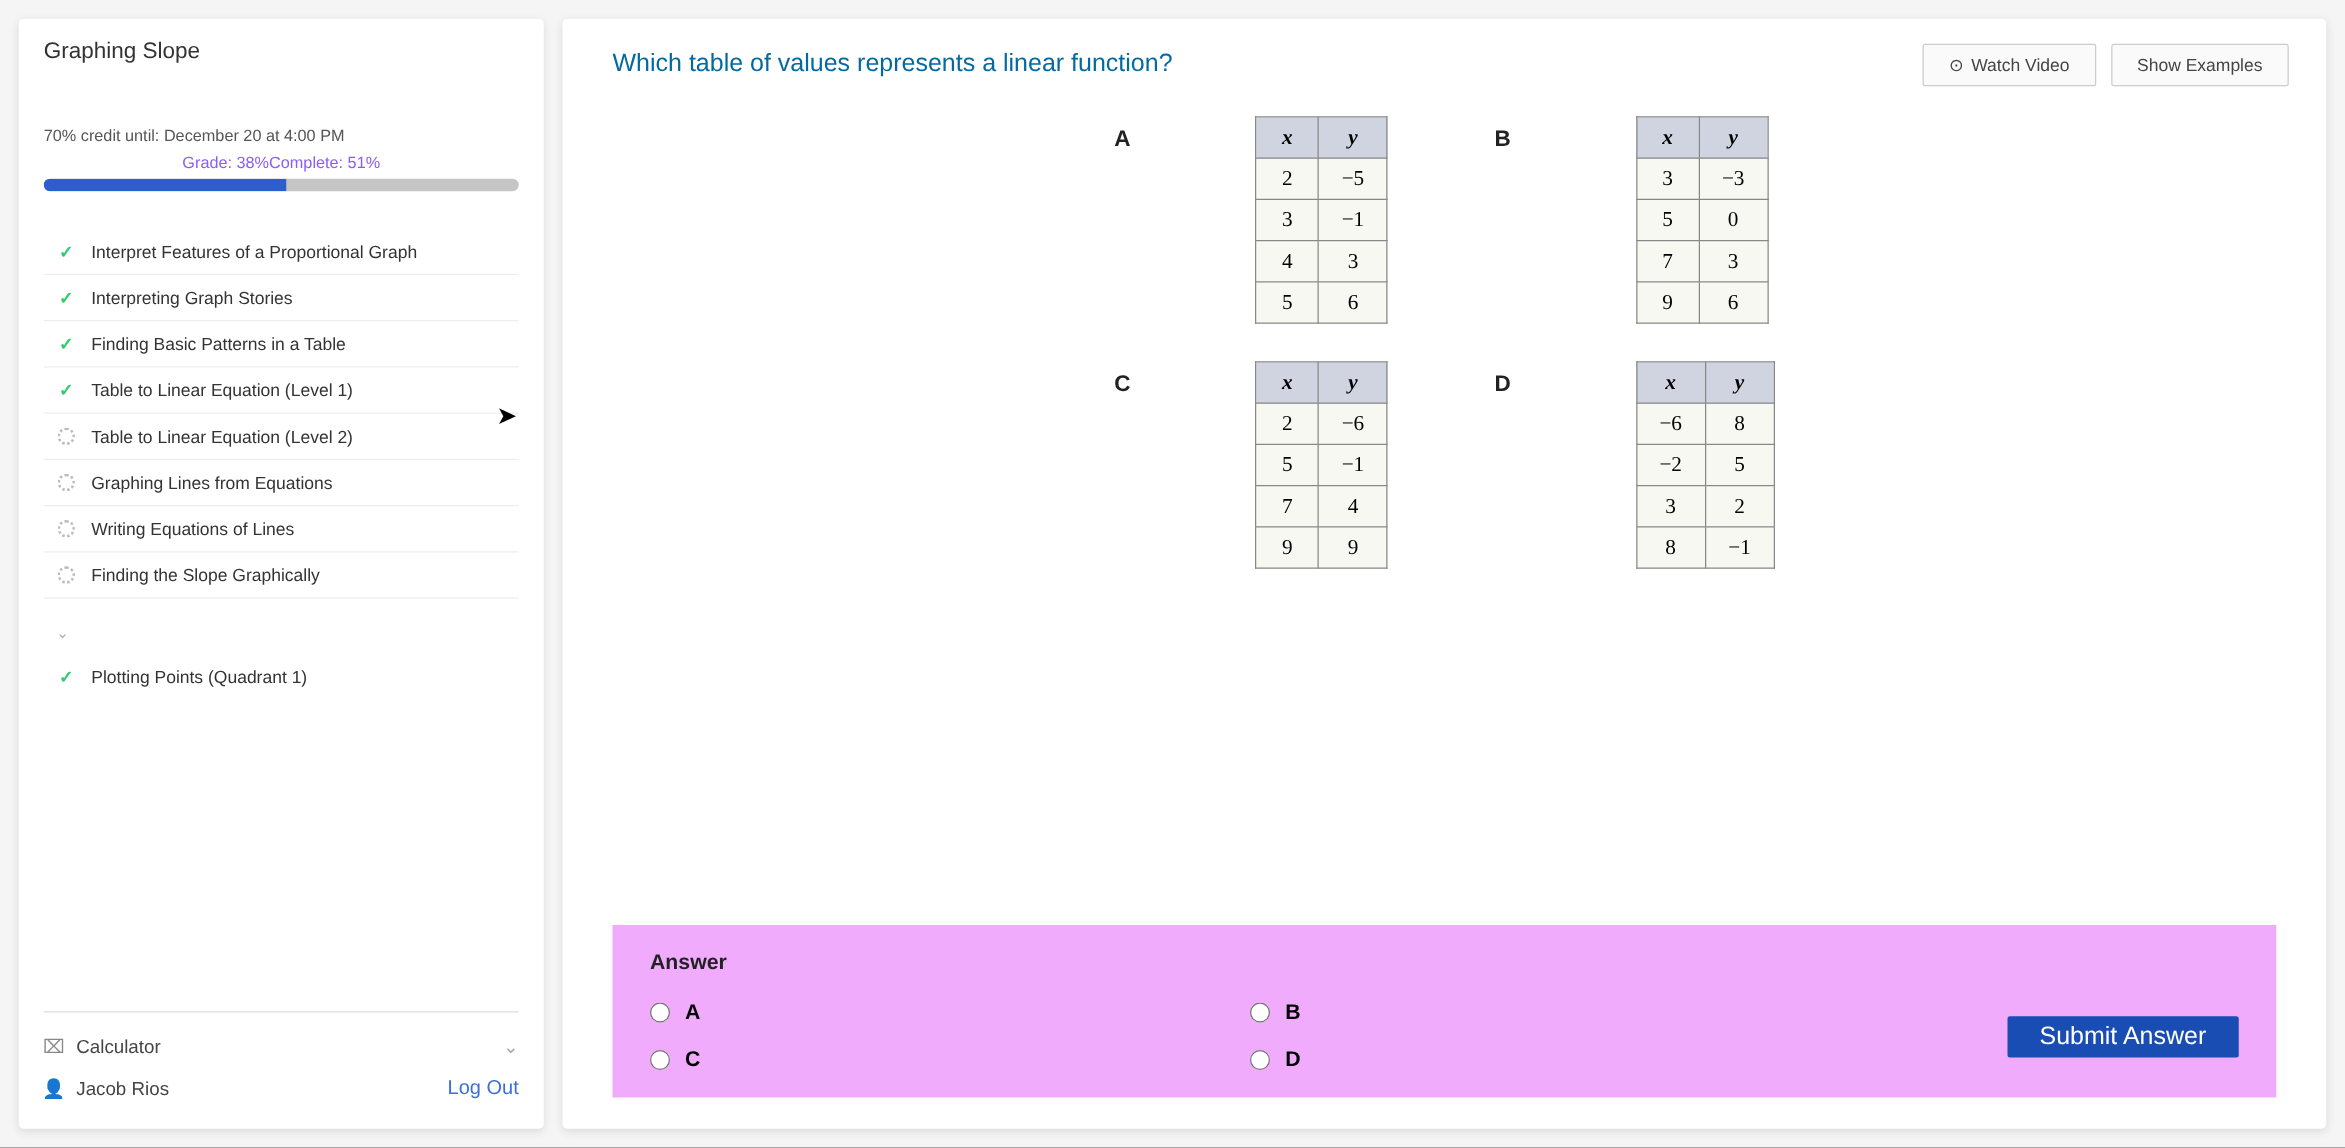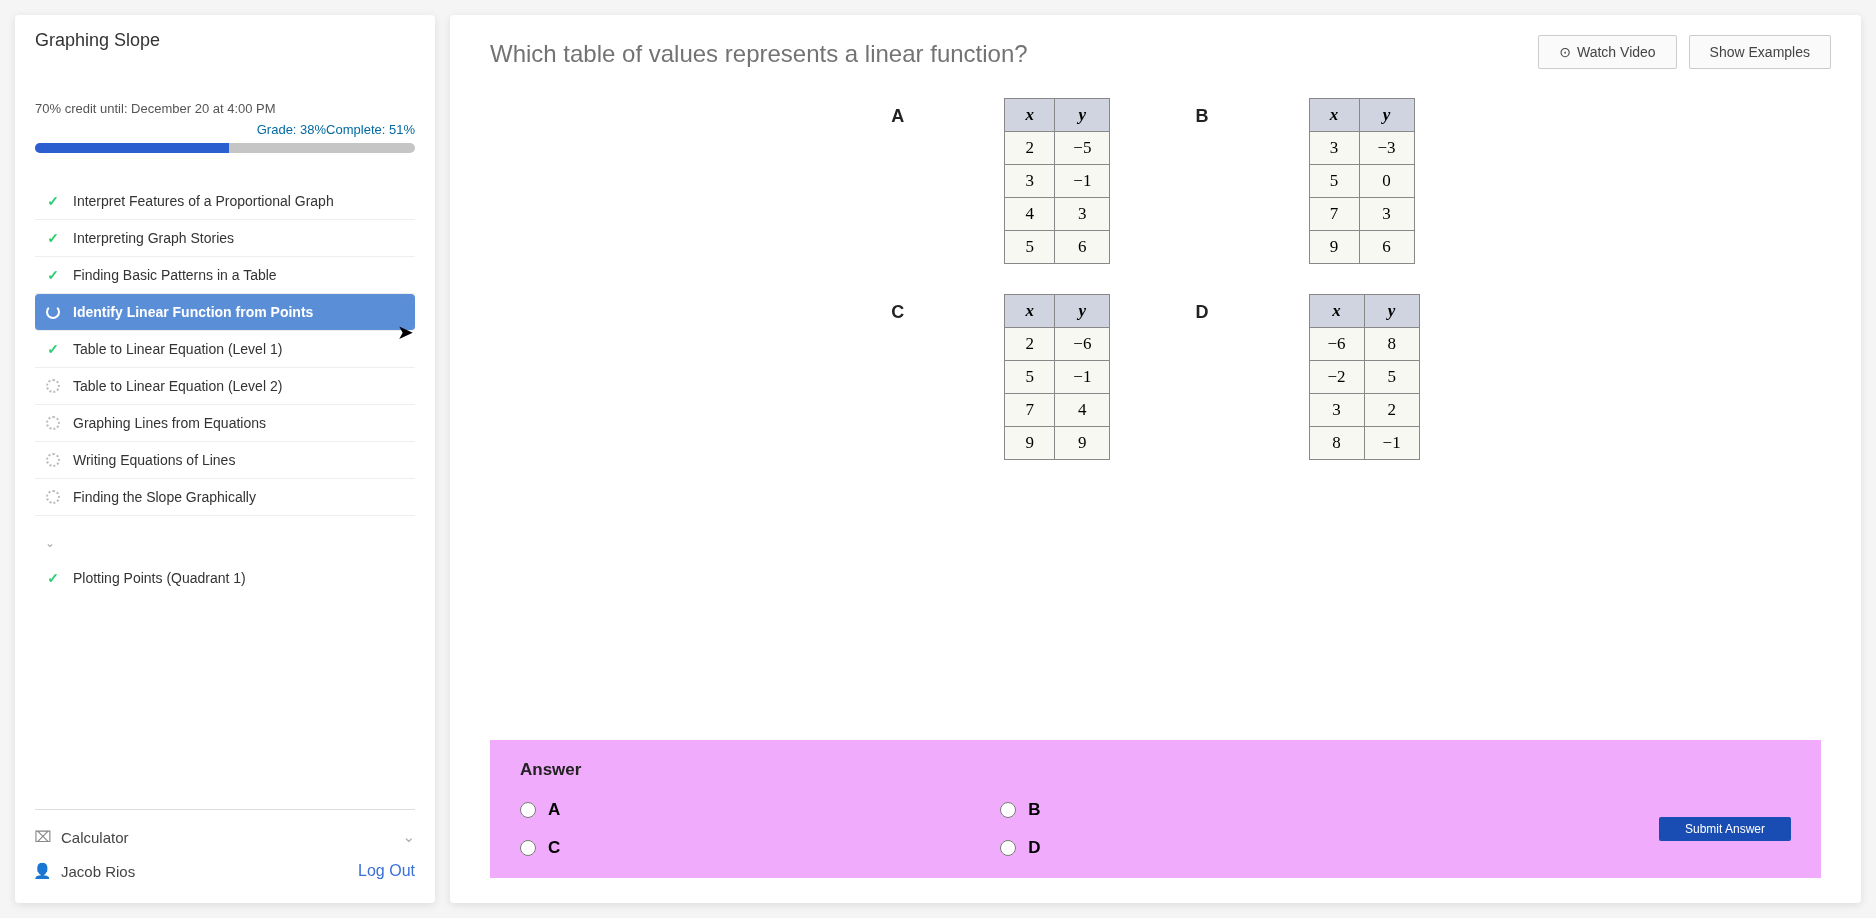--- a/index.html
+++ b/index.html
@@ -1,54 +1,54 @@
 <!DOCTYPE html>
 <html><head>
 <meta charset="utf-8">
 <style>
 * { box-sizing: border-box; margin: 0; padding: 0; font-family: Arial, sans-serif; }
 body { background: #1a1a1a; width: 1876px; height: 918px; overflow: hidden; }
 .app { display: flex; width: 100%; height: 100%; background: #f5f5f5; padding: 15px; gap: 15px; }
 .sidebar { width: 420px; background: #fff; display: flex; flex-direction: column; padding: 15px 20px; box-shadow: 0 2px 8px rgba(0,0,0,0.1); border-radius: 4px; }
 .hdr-title { font-size: 18px; font-weight: normal; color: #333; margin-bottom: 6px; }
 .hdr-sub { font-size: 13px; color: #555; margin-bottom: 6px; margin-top: 44px; }
-.grade-row { display: flex; justify-content: flex-end; font-size: 13px; color: #0369a1; margin-bottom: 6px; }
+.grade-row { display: flex; justify-content: center; font-size: 13px; color: #8b5cf6; margin-bottom: 6px; }
 .progress-bar { width: 100%; height: 10px; background: #c5c5c5; border-radius: 5px; overflow: hidden; margin-bottom: 30px; }
 .progress-fill { height: 100%; background: #2b5fcf; }
 .task-list { flex: 1; }
 .task { display: flex; align-items: center; padding: 10px 8px; font-size: 14px; color: #333; border-bottom: 1px solid #eee; cursor: pointer; }
 .task.active { background: #5a8fd8; color: #fff; font-weight: bold; border-radius: 4px; }
 .task-icon { width: 20px; margin-right: 10px; display: inline-flex; justify-content: center; }
 .check { color: #2ecc71; font-weight: bold; }
 .circle { width: 14px; height: 14px; border: 2px dotted #bbb; border-radius: 50%; display: inline-block; }
 .spinner { width: 14px; height: 14px; border: 2px solid #fff; border-top-color: transparent; border-radius: 50%; display: inline-block; }
 .chevron { color: #aaa; font-size: 12px; margin-left: auto; padding: 20px 10px 10px; cursor: pointer; }
 .sb-footer { border-top: 1px solid #ddd; padding-top: 10px; }
 .sb-row { display: flex; align-items: center; justify-content: space-between; padding: 8px 0; font-size: 15px; color: #444; }
 .sb-row .left { display: flex; align-items: center; gap: 10px; }
 .tiny-icon { width: 16px; height: 16px; display: inline-flex; align-items: center; justify-content: center; color: #888; }
 .logout { color: #3b6fd8; cursor: pointer; font-size: 16px; }
 .main { flex: 1; background: #fff; box-shadow: 0 2px 8px rgba(0,0,0,0.1); border-radius: 4px; padding: 25px 40px; position: relative; display: flex; flex-direction: column; }
 .top-btns { position: absolute; top: 20px; right: 30px; display: flex; gap: 12px; }
 .top-btn { border: 1px solid #ccc; background: #fafafa; padding: 8px 20px; font-size: 14px; color: #444; cursor: pointer; display: flex; align-items: center; gap: 6px; border-radius: 2px; }
-.question { font-size: 24px; color: #737373; margin-bottom: 30px; }
+.question { font-size: 20px; color: #0369a1; margin-bottom: 30px; }
 .tables-wrap { display: grid; grid-template-columns: 1fr 1fr; grid-template-rows: auto auto; gap: 30px 80px; max-width: 950px; margin: 0 auto 30px; }
 .table-block { display: flex; align-items: flex-start; gap: 100px; }
 .table-label { font-size: 18px; font-weight: bold; color: #222; padding-top: 8px; }
 table.data { border-collapse: collapse; }
 table.data td, table.data th { border: 1px solid #888; padding: 6px 18px; text-align: center; font-size: 17px; min-width: 50px; }
 table.data th { background: #d0d4e0; font-style: italic; font-family: 'Times New Roman', serif; font-weight: bold; }
 table.data td { background: #f8f8f2; font-family: 'Times New Roman', serif; }
 .answer-section { background: #f0abfc; padding: 20px 30px; margin-top: auto; }
 .answer-title { font-size: 17px; font-weight: bold; color: #222; margin-bottom: 20px; }
 .answer-row { display: flex; gap: 60px; align-items: center; }
 .answer-col { display: flex; flex-direction: column; gap: 18px; }
 .opt { display: flex; align-items: center; gap: 12px; font-size: 17px; font-weight: bold; cursor: pointer; font-family: 'Times New Roman', serif; }
 .opt input { width: 16px; height: 16px; cursor: pointer; }
-.submit-btn { background: #1a4db3; color: #fff; border: none; padding: 5px 26px; font-size: 12px; cursor: pointer; margin-left: auto; border-radius: 2px; }
+.submit-btn { background: #1a4db3; color: #fff; border: none; padding: 5px 26px; font-size: 20px; cursor: pointer; margin-left: auto; border-radius: 2px; }
 .cursor-arrow { position: absolute; left: 397px; top: 320px; font-size: 20px; color: #000; pointer-events: none; z-index: 100; }
 </style>
 </head>
 <body>
 
 <div class="app">
   <div class="sidebar">
     <div class="hdr-title">Graphing Slope</div>
     <div class="hdr-sub">70% credit until: December 20 at 4:00 PM</div>
     <div class="grade-row">
@@ -70,26 +70,20 @@
           <span class="task-icon">
             <span class="check">✓</span>
           </span>
           <span>Interpreting Graph Stories</span>
         </div>
       <div class="task">
           <span class="task-icon">
             <span class="check">✓</span>
           </span>
           <span>Finding Basic Patterns in a Table</span>
-        </div>
-      <div class="task active">
-          <span class="task-icon">
-            <span class="spinner"></span>
-          </span>
-          <span>Identify Linear Function from Points</span>
         </div>
       <div class="task">
           <span class="task-icon">
             <span class="check">✓</span>
           </span>
           <span>Table to Linear Equation (Level 1)</span>
         </div>
       <div class="task">
           <span class="task-icon">
             <span class="circle"></span>

